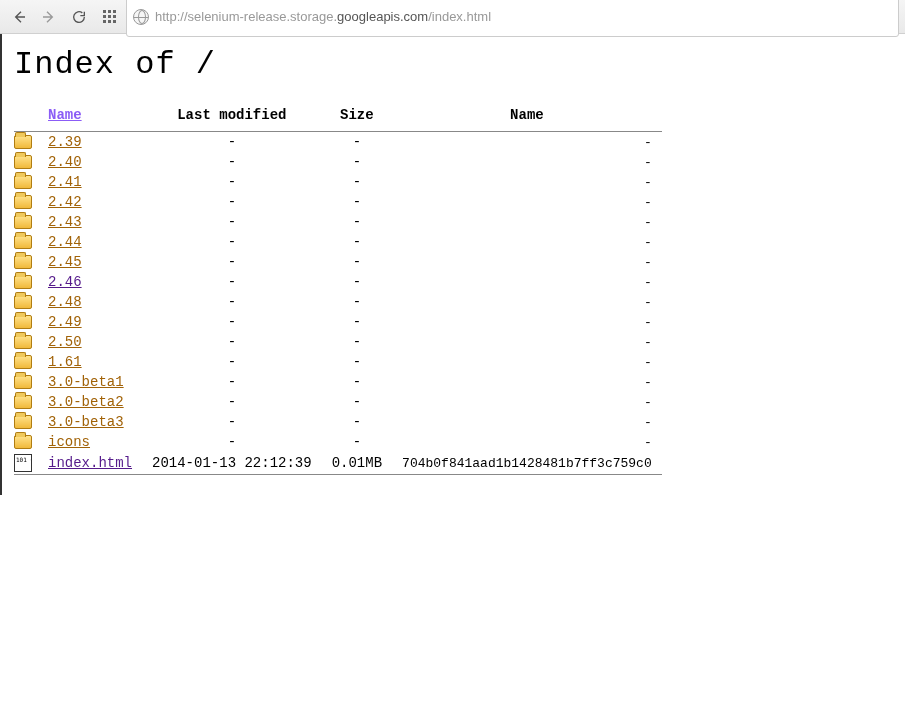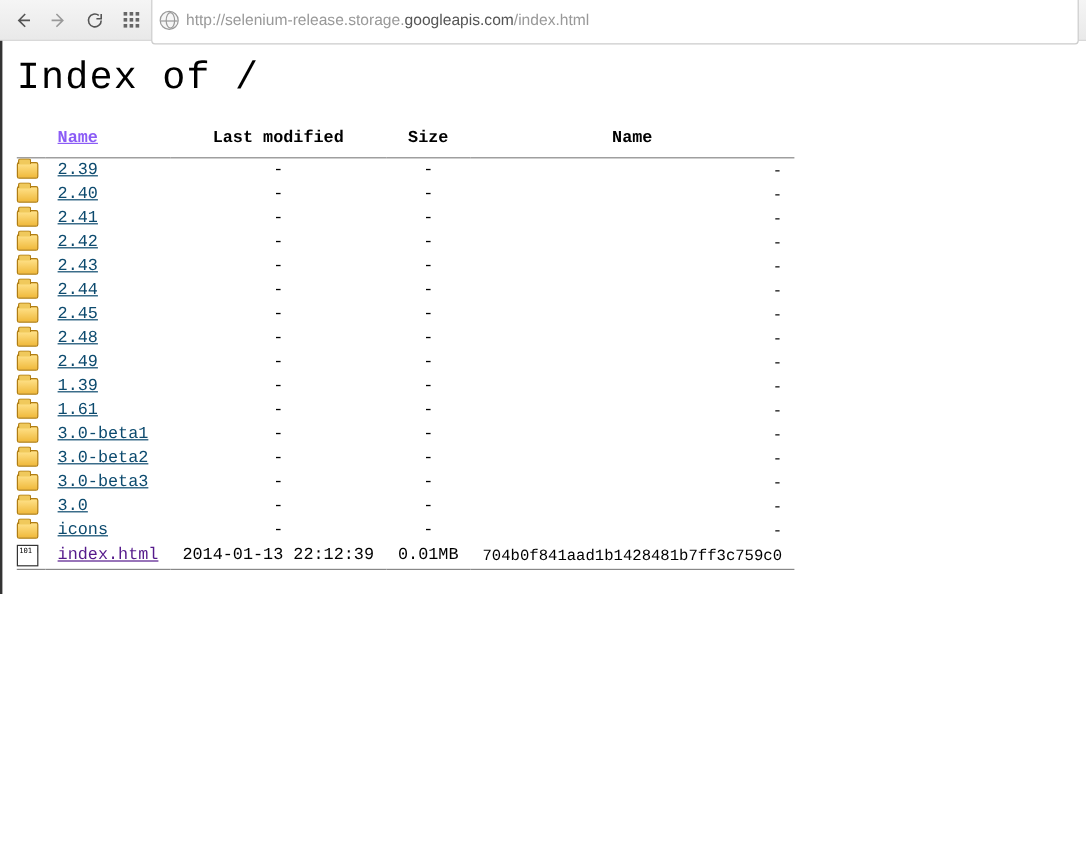--- a/index.html
+++ b/index.html
@@ -85,21 +85,21 @@
   tbody td {
     padding: 2px 10px;
     white-space: nowrap;
     vertical-align: middle;
   }
   td.icon-cell { width: 24px; padding-left:0; padding-right:4px; }
   td.name-cell { min-width: 100px; }
   td.mod-cell  { min-width: 170px; text-align:center; }
   td.size-cell { min-width: 60px; text-align:center; }
   td.etag-cell { min-width: 240px; text-align:right; font-size:13px; }
-  a.entry-link { color:#0c4a6e; text-decoration: underline; }
+  a.entry-link { color:#a16207; text-decoration: underline; }
   a.entry-link.visited { color:#551A8B; }
 
   .folder-icon {
     width:18px; height:14px;
     background: linear-gradient(#ffe28a,#f0b93c);
     border:1px solid #b07d12;
     border-radius:2px;
     position:relative;
     display:block;
   }
@@ -239,39 +239,48 @@
           </td>
           <td class="name-cell"><a href="#" class="entry-link">2.45</a></td>
           <td class="mod-cell">-</td>
           <td class="size-cell">-</td>
           <td class="etag-cell">-</td>
         </tr>
         <tr>
           <td class="icon-cell">
             <span class="folder-icon"></span>
           </td>
+          <td class="name-cell"><a href="#" class="entry-link visited">2.46</a></td>
+          <td class="mod-cell">-</td>
+          <td class="size-cell">-</td>
+          <td class="etag-cell">-</td>
+        </tr>
+        <tr>
+          <td class="icon-cell">
+            <span class="folder-icon"></span>
+          </td>
           <td class="name-cell"><a href="#" class="entry-link">2.48</a></td>
           <td class="mod-cell">-</td>
           <td class="size-cell">-</td>
           <td class="etag-cell">-</td>
         </tr>
         <tr>
           <td class="icon-cell">
             <span class="folder-icon"></span>
           </td>
           <td class="name-cell"><a href="#" class="entry-link">2.49</a></td>
           <td class="mod-cell">-</td>
           <td class="size-cell">-</td>
           <td class="etag-cell">-</td>
         </tr>
         <tr>
           <td class="icon-cell">
             <span class="folder-icon"></span>
           </td>
-          <td class="name-cell"><a href="#" class="entry-link">1.39</a></td>
+          <td class="name-cell"><a href="#" class="entry-link">2.50</a></td>
           <td class="mod-cell">-</td>
           <td class="size-cell">-</td>
           <td class="etag-cell">-</td>
         </tr>
         <tr>
           <td class="icon-cell">
             <span class="folder-icon"></span>
           </td>
           <td class="name-cell"><a href="#" class="entry-link">1.61</a></td>
           <td class="mod-cell">-</td>
@@ -294,29 +303,20 @@
           <td class="name-cell"><a href="#" class="entry-link">3.0-beta2</a></td>
           <td class="mod-cell">-</td>
           <td class="size-cell">-</td>
           <td class="etag-cell">-</td>
         </tr>
         <tr>
           <td class="icon-cell">
             <span class="folder-icon"></span>
           </td>
           <td class="name-cell"><a href="#" class="entry-link">3.0-beta3</a></td>
-          <td class="mod-cell">-</td>
-          <td class="size-cell">-</td>
-          <td class="etag-cell">-</td>
-        </tr>
-        <tr>
-          <td class="icon-cell">
-            <span class="folder-icon"></span>
-          </td>
-          <td class="name-cell"><a href="#" class="entry-link">3.0</a></td>
           <td class="mod-cell">-</td>
           <td class="size-cell">-</td>
           <td class="etag-cell">-</td>
         </tr>
         <tr>
           <td class="icon-cell">
             <span class="folder-icon"></span>
           </td>
           <td class="name-cell"><a href="#" class="entry-link">icons</a></td>
           <td class="mod-cell">-</td>

